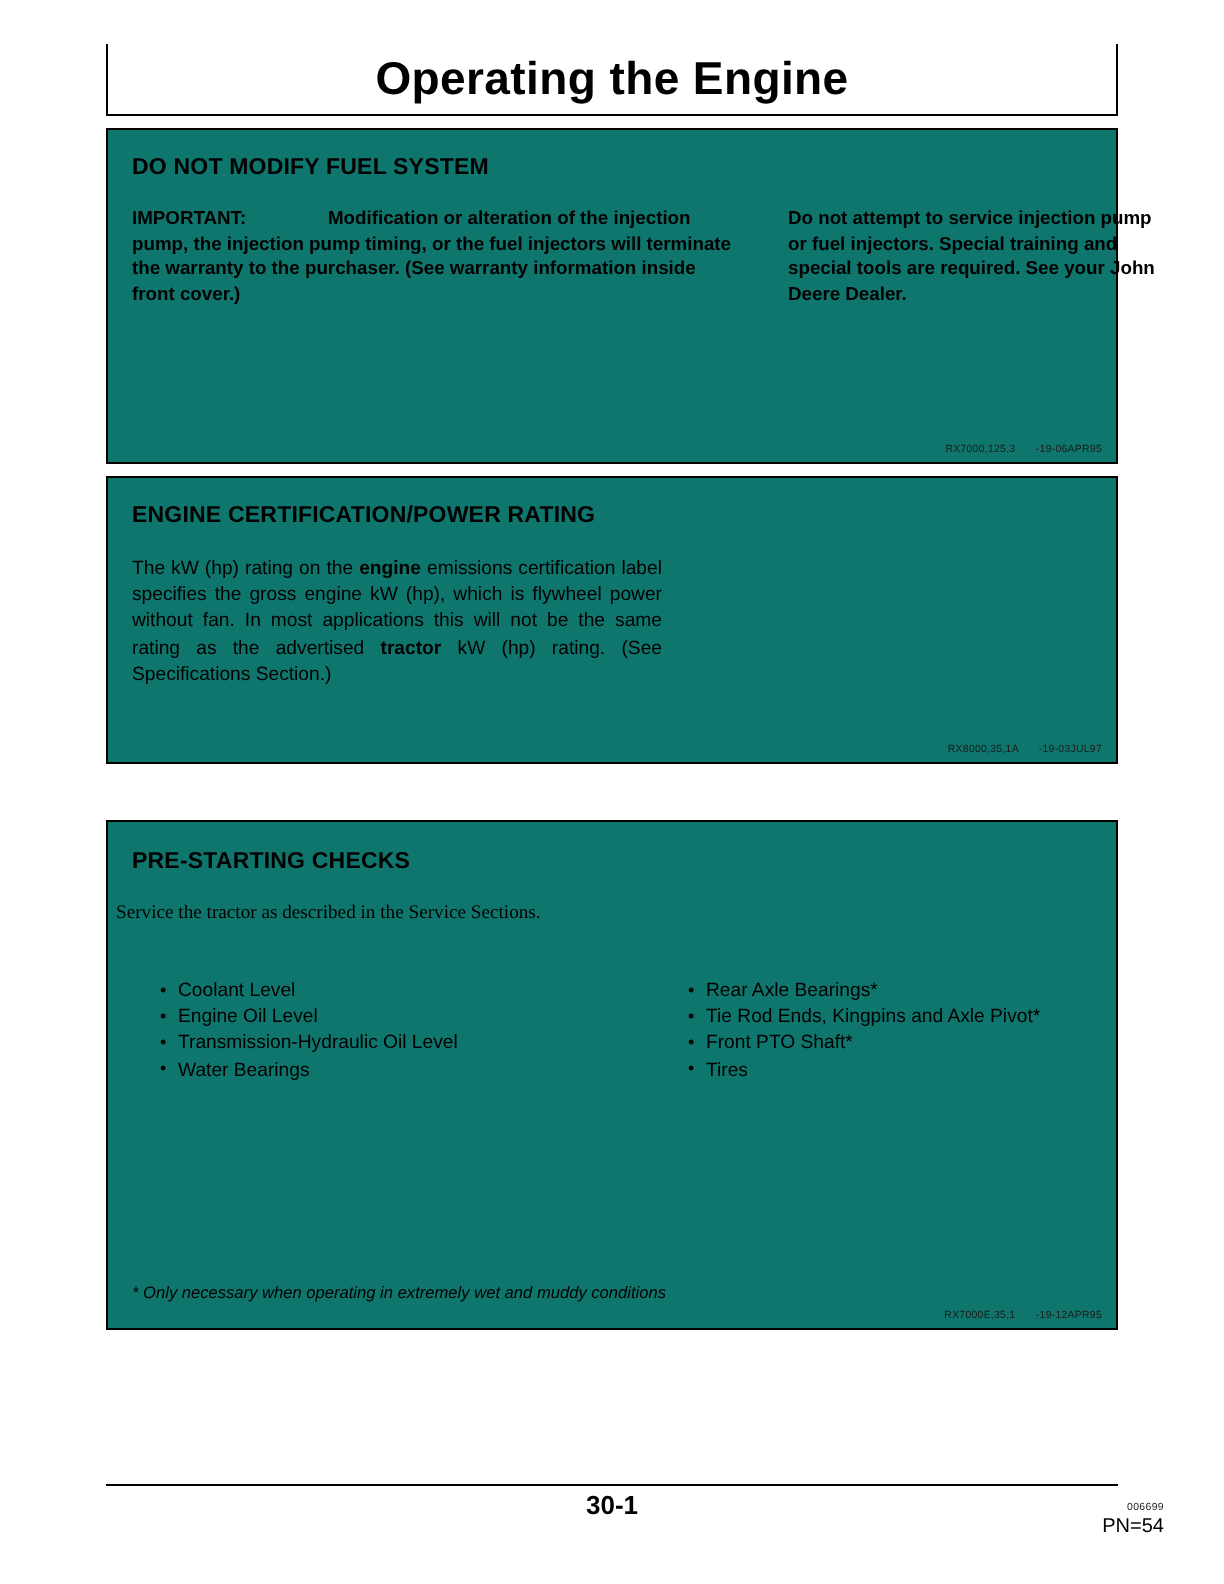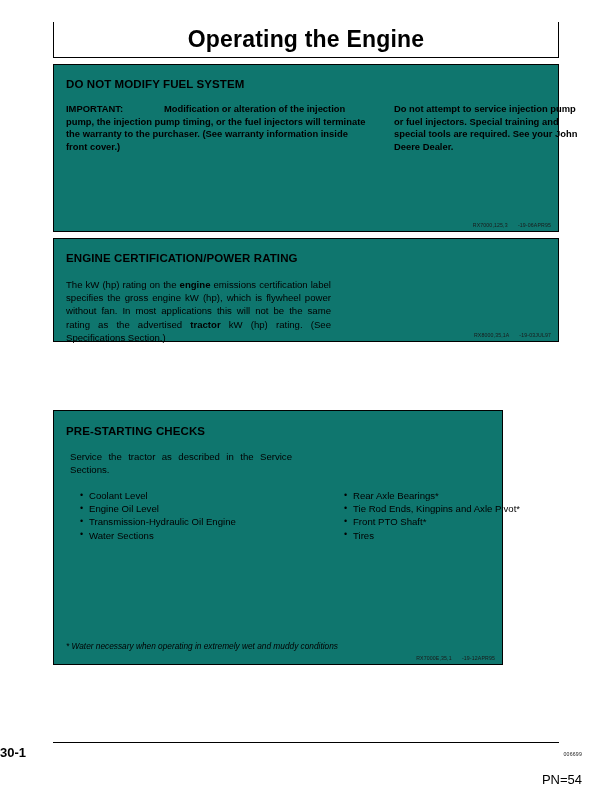--- a/index.html
+++ b/index.html
@@ -94,21 +94,21 @@
     font-size: 9.4px;
     font-weight: bold;
     line-height: 12.6px;
   }
 
   
   #box-cert {
     left: 53px;
     top: 238px;
     width: 506px;
-    height: 104px;
+    height: 144px;
     padding-left: 12px;
   }
   #box-cert .box-heading {
     position: absolute;
     left: 12px;
     top: 13px;
   }
   .cert-body {
     position: absolute;
     left: 12px;
@@ -117,36 +117,37 @@
     font-size: 9.6px;
     line-height: 13.2px;
     text-align: justify;
   }
   .cert-body b { font-weight: bold; }
 
   
   #box-checks {
     left: 53px;
     top: 410px;
-    width: 450px;
+    width: 506px;
     height: 255px;
   }
   #box-checks .box-heading {
     position: absolute;
     left: 12px;
     top: 14px;
   }
   .checks-intro {
     position: absolute;
-    left: 16px;
+    left: 4px;
     top: 39px;
     width: 222px;
     font-size: 9.6px;
     line-height: 13.2px;
     text-align: justify;
+    font-family: Liberation Serif, serif;
   }
   .bullet-col {
     position: absolute;
     font-size: 9.6px;
     line-height: 13.2px;
   }
   #bullets-left { left: 26px; top: 78px; width: 250px; }
   #bullets-right { left: 290px; top: 78px; width: 250px; }
   .bullet-item {
     position: relative;
@@ -188,40 +189,39 @@
     left: 53px;
     top: 742px;
     width: 506px;
     border-top: 1px solid #000;
   }
   .footer-page {
     position: absolute;
     left: 0;
     top: 745px;
     width: 612px;
-    text-align: left;
+    text-align: center;
     font-size: 13px;
     font-weight: bold;
   }
   .footer-right {
     position: absolute;
     right: 30px;
     top: 750px;
     text-align: right;
     line-height: 9px;
   }
   .footer-code {
     font-size: 5.2px;
     letter-spacing: 0.2px;
     color: #222;
   }
   .footer-pn {
-    font-size: 13px;
+    font-size: 10px;
     color: #000;
-    margin-top: 16px;
   }
 </style>
 </head>
 <body>
 
 <div class="page">
 
   <div class="title-block">
     <div class="page-title">Operating the Engine</div>
   </div>
@@ -258,32 +258,32 @@
   </div>
 
   <div class="box" id="box-checks">
     <div class="box-heading">PRE-STARTING CHECKS</div>
 
     <div class="checks-intro">Service the tractor as described in the Service Sections.</div>
 
     <div class="bullet-col" id="bullets-left">
       <div class="bullet-item">Coolant Level</div>
       <div class="bullet-item">Engine Oil Level</div>
-      <div class="bullet-item">Transmission-Hydraulic Oil Engine</div>
-      <div class="bullet-item">Water Sections</div>
+      <div class="bullet-item">Transmission-Hydraulic Oil Level</div>
+      <div class="bullet-item">Water Bearings</div>
     </div>
 
     <div class="bullet-col" id="bullets-right">
       <div class="bullet-item">Rear Axle Bearings*</div>
       <div class="bullet-item">Tie Rod Ends, Kingpins and Axle Pivot*</div>
       <div class="bullet-item">Front PTO Shaft*</div>
       <div class="bullet-item">Tires</div>
     </div>
 
-    <div class="footnote">* Water necessary when operating in extremely wet and muddy conditions</div>
+    <div class="footnote">* Only necessary when operating in extremely wet and muddy conditions</div>
 
     <div class="ref-code">
       <span>RX7000E,35,1</span>
       <span class="ref-gap"></span>
       <span>-19-12APR95</span>
     </div>
   </div>
 
   <div class="footer-rule"></div>
   <div class="footer-page">30-1</div>

